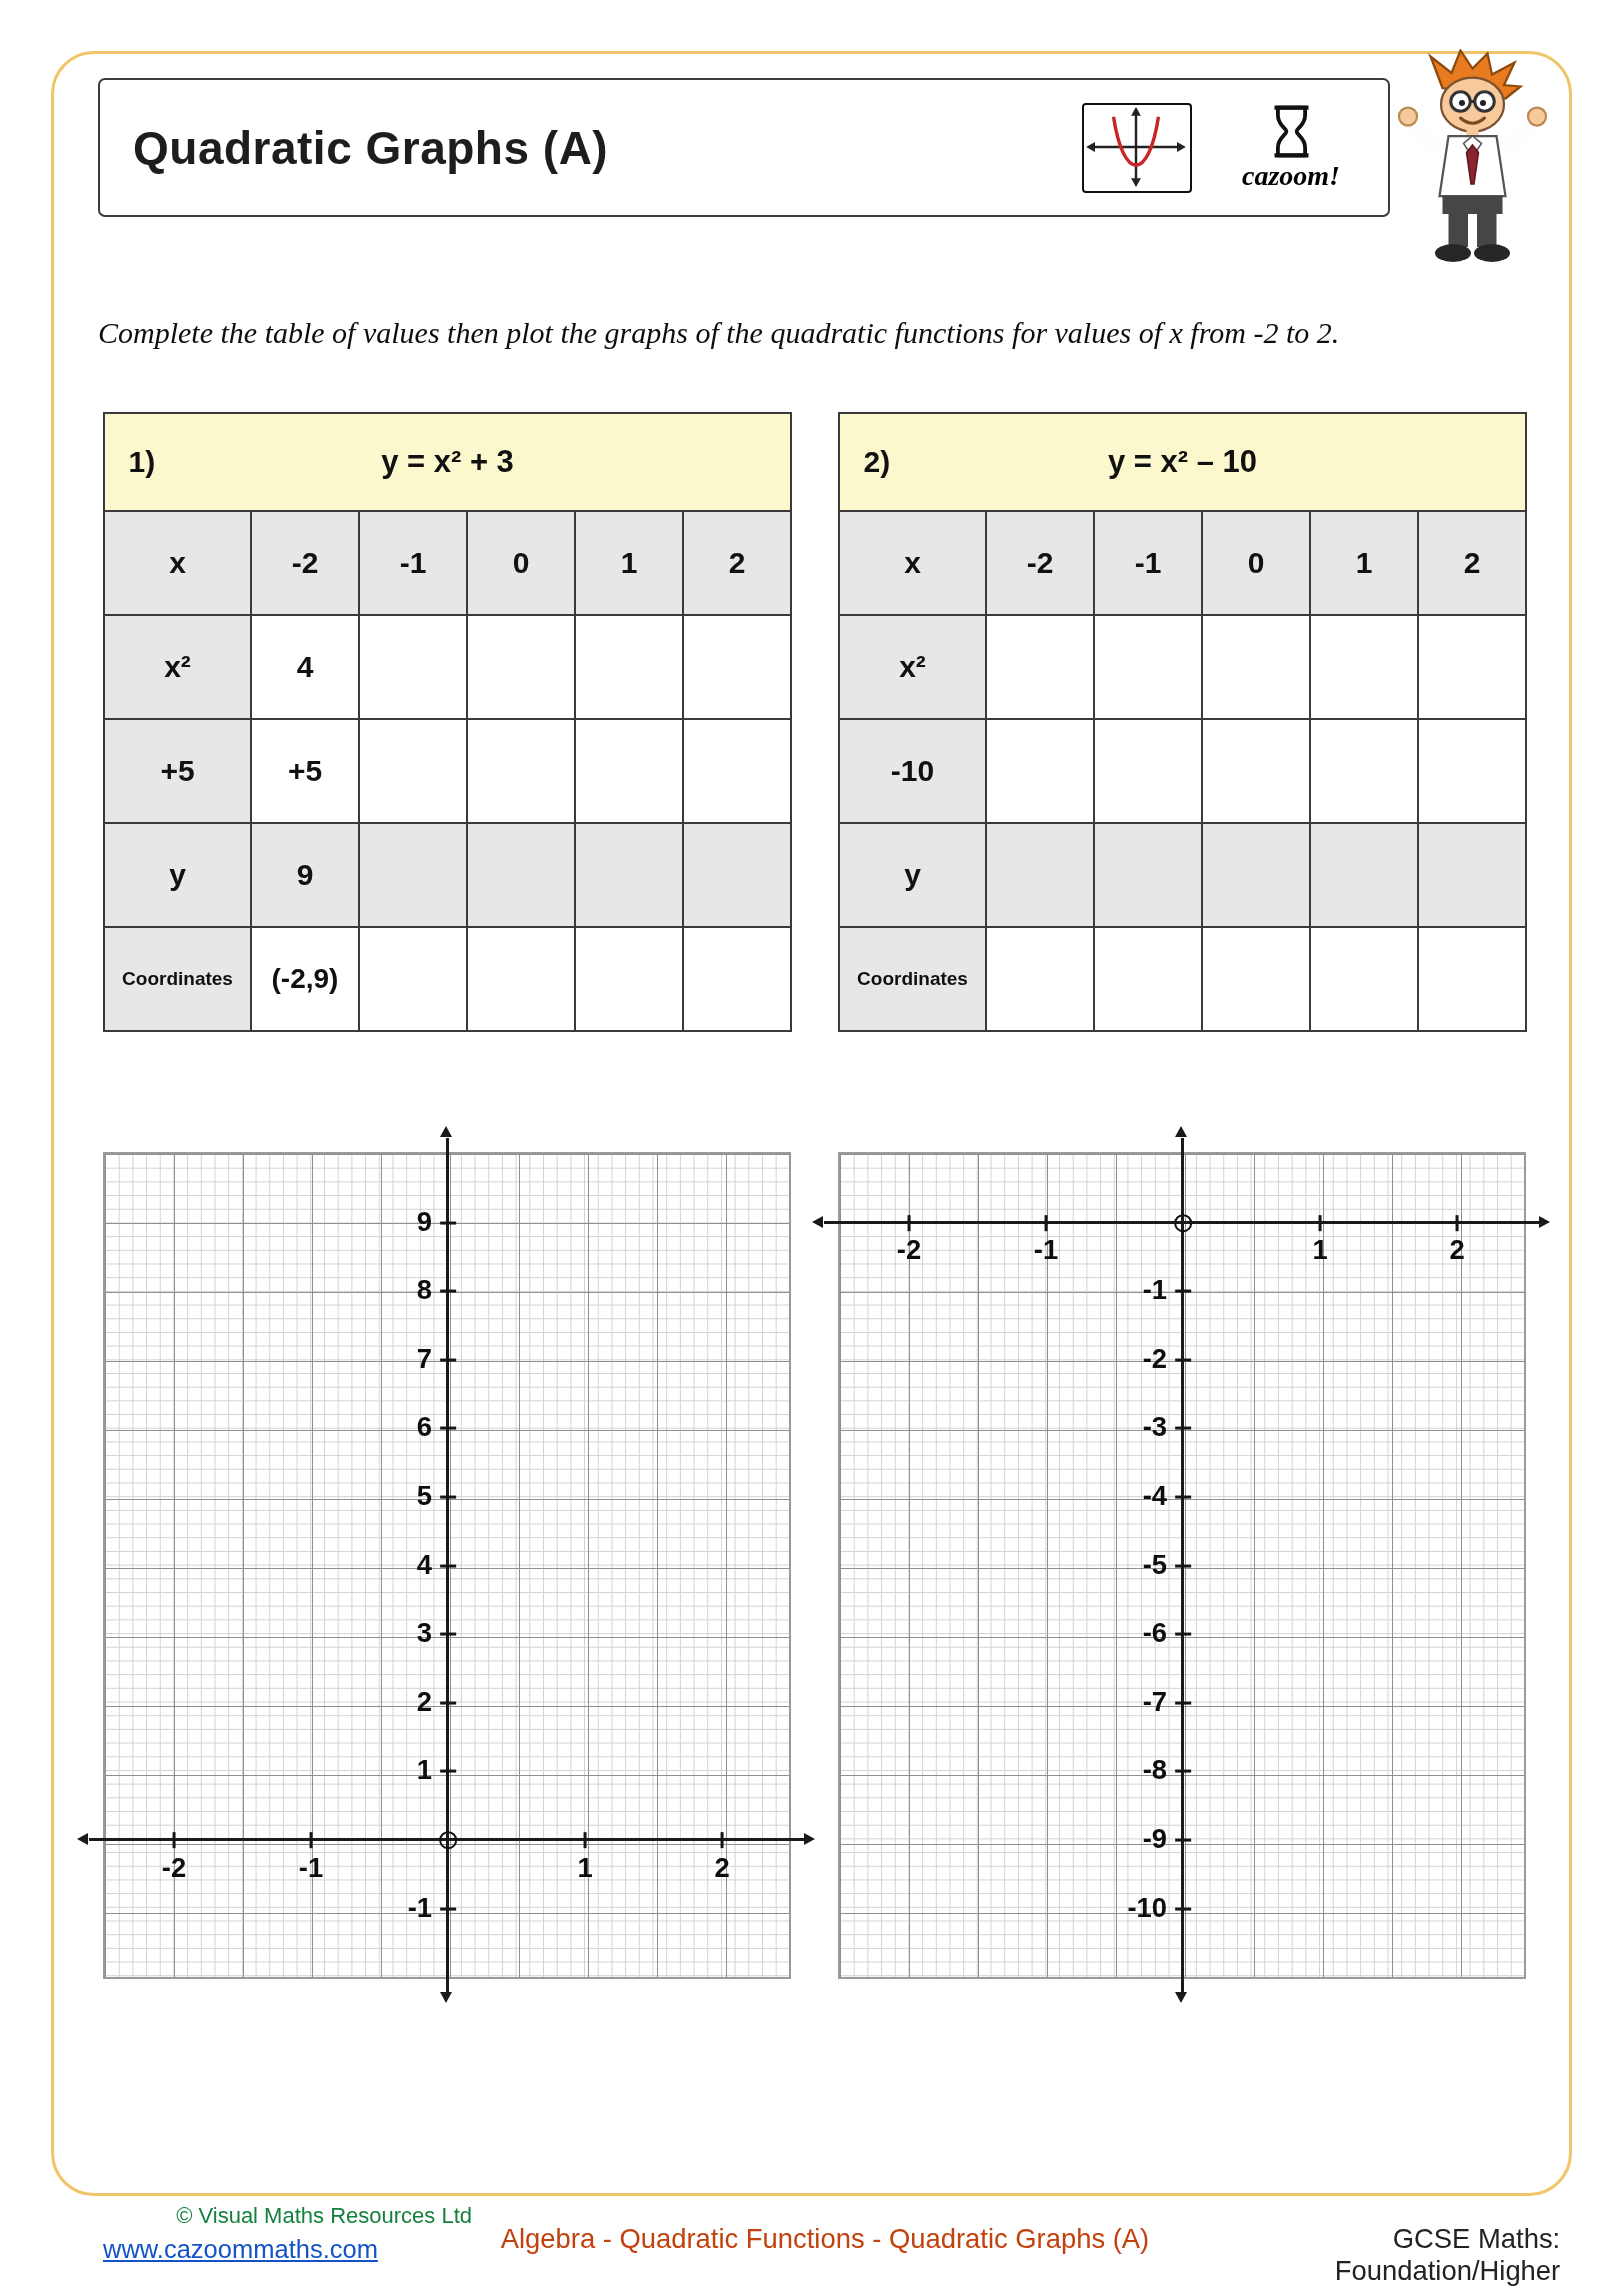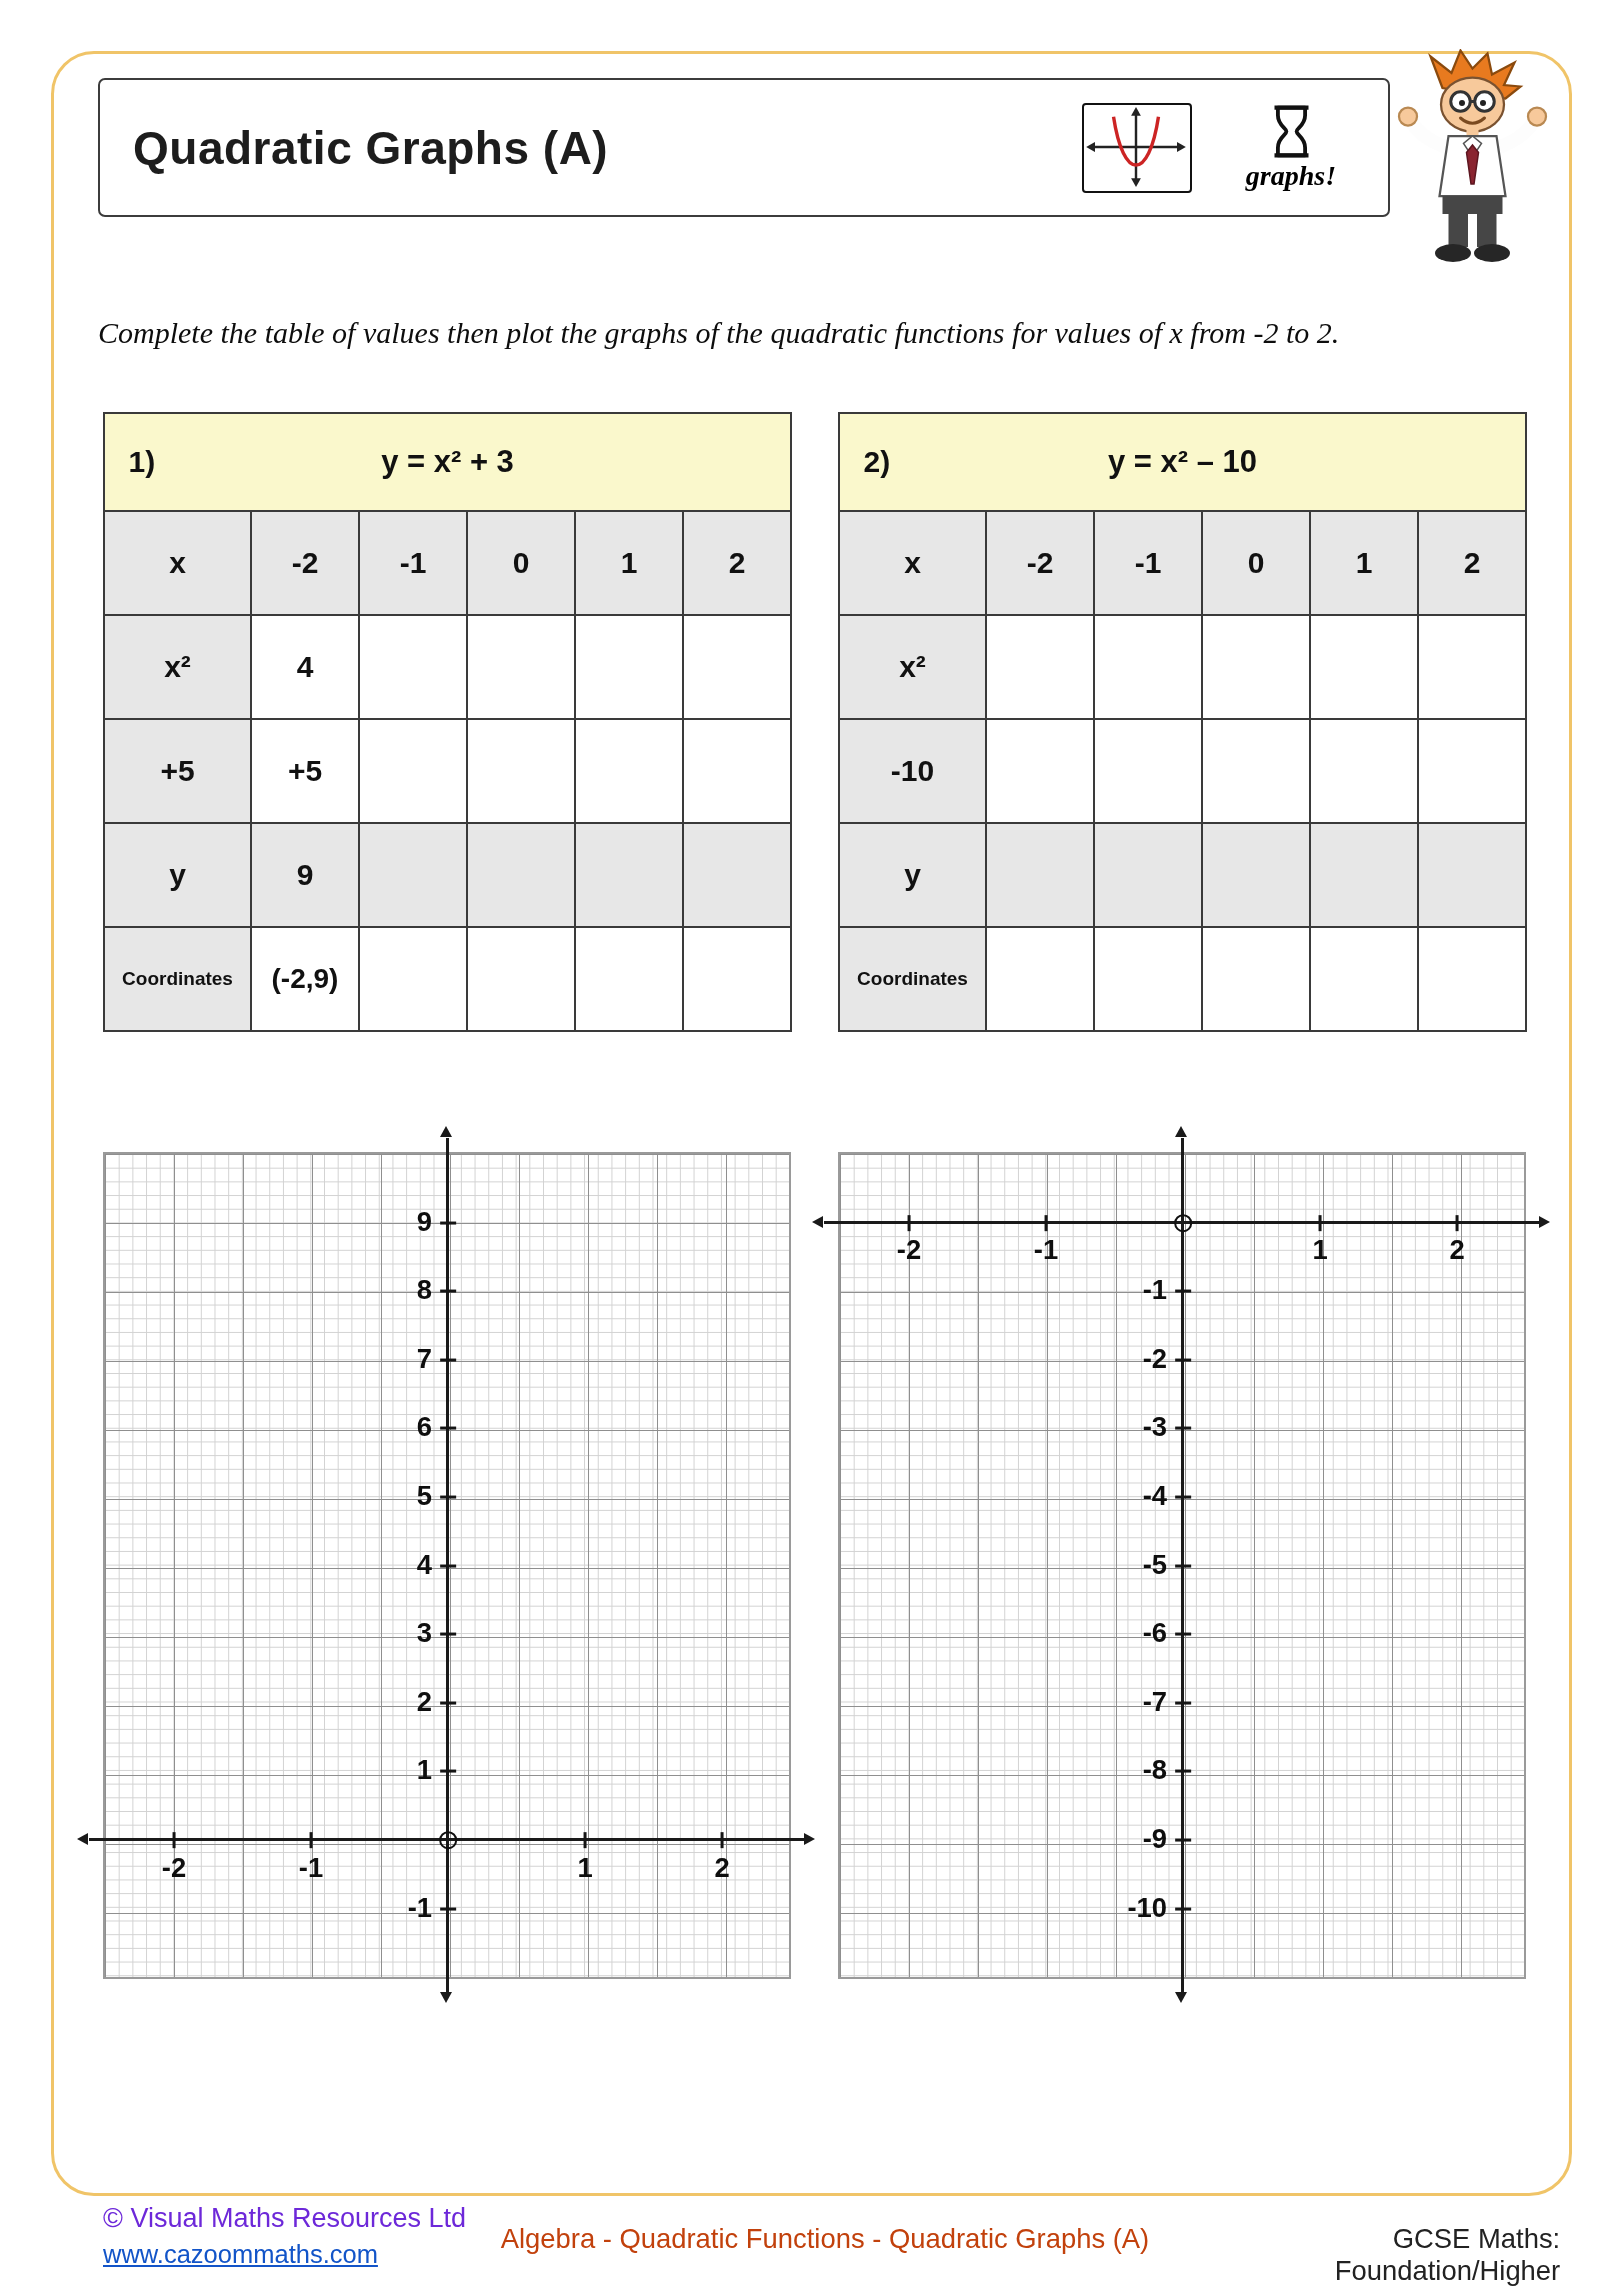--- a/index.html
+++ b/index.html
@@ -84,21 +84,21 @@
   .xlab {
     position:absolute; font-size:27.4px; font-weight:bold;
     transform:translateX(-50%); color:#0e0e0e;
   }
   
   .footer {
     position:absolute; left:51px; top:2203px; width:1519px;
     display:flex; align-items:flex-start;
   }
   .footer-left { width:421px; padding-left:52px; box-sizing:border-box; }
-  .copyright { font-size:27px; color:#6d28d9; }
+  .copyright { font-size:22px; color:#15803d;text-align:right; }
   .site-link { font-size:25.5px; color:#1254c8; text-decoration:underline; display:inline-block; margin-top:5.9px; }
   .footer-center { flex:1; text-align:center; font-size:27.4px; color:#c2410c; padding-top:19.6px; }
   .footer-right { width:392px; text-align:right; font-size:27.4px; color:#222; padding-top:19.6px; padding-right:9.8px; box-sizing:border-box; }
 </style>
 </head>
 <body>
 
 <div class="frame"></div>
 
 <div class="header-box">
@@ -113,21 +113,21 @@
       <polygon points="53,84 48,75 58,75" fill="#222"></polygon>
       <path d="M30 12 C 40 78, 66 78, 76 12" stroke="#cc2424" stroke-width="3.5" fill="none"></path>
     </svg>
   </div>
   <div class="logo">
     <svg viewBox="0 0 60 66" width="51" height="57">
       <path d="M14,5 h32 v9 c0,12 -10,15 -10,19 c0,4 10,7 10,19 v9 h-32 v-9 c0,-12 10,-15 10,-19 c0,-4 -10,-7 -10,-19 z" fill="#fff" stroke="#111" stroke-width="4.5" stroke-linejoin="round"></path>
       <line x1="10" y1="5" x2="50" y2="5" stroke="#111" stroke-width="5"></line>
       <line x1="10" y1="61" x2="50" y2="61" stroke="#111" stroke-width="5"></line>
     </svg>
-    <div class="logo-text">graphs!</div>
+    <div class="logo-text">cazoom!</div>
   </div>
 </div>
 
 <svg class="mascot" viewBox="0 0 120 160">
   <path d="M38,26 L30,5 L44,16 L50,1 L58,13 L68,3 L71,17 L86,9 L79,24 L90,25 L80,33 Z" fill="#e87a1f" stroke="#8a4a0e" stroke-width="1.5"></path>
   <ellipse cx="58" cy="37" rx="21" ry="18" fill="#f7c99b" stroke="#7a5230" stroke-width="1.5"></ellipse>
   <circle cx="50" cy="35" r="6.5" fill="#fff" stroke="#333" stroke-width="2"></circle>
   <circle cx="66" cy="35" r="6.5" fill="#fff" stroke="#333" stroke-width="2"></circle>
   <line x1="56.5" y1="35" x2="59.5" y2="35" stroke="#333" stroke-width="2"></line>
   <circle cx="51" cy="36" r="2" fill="#222"></circle>

